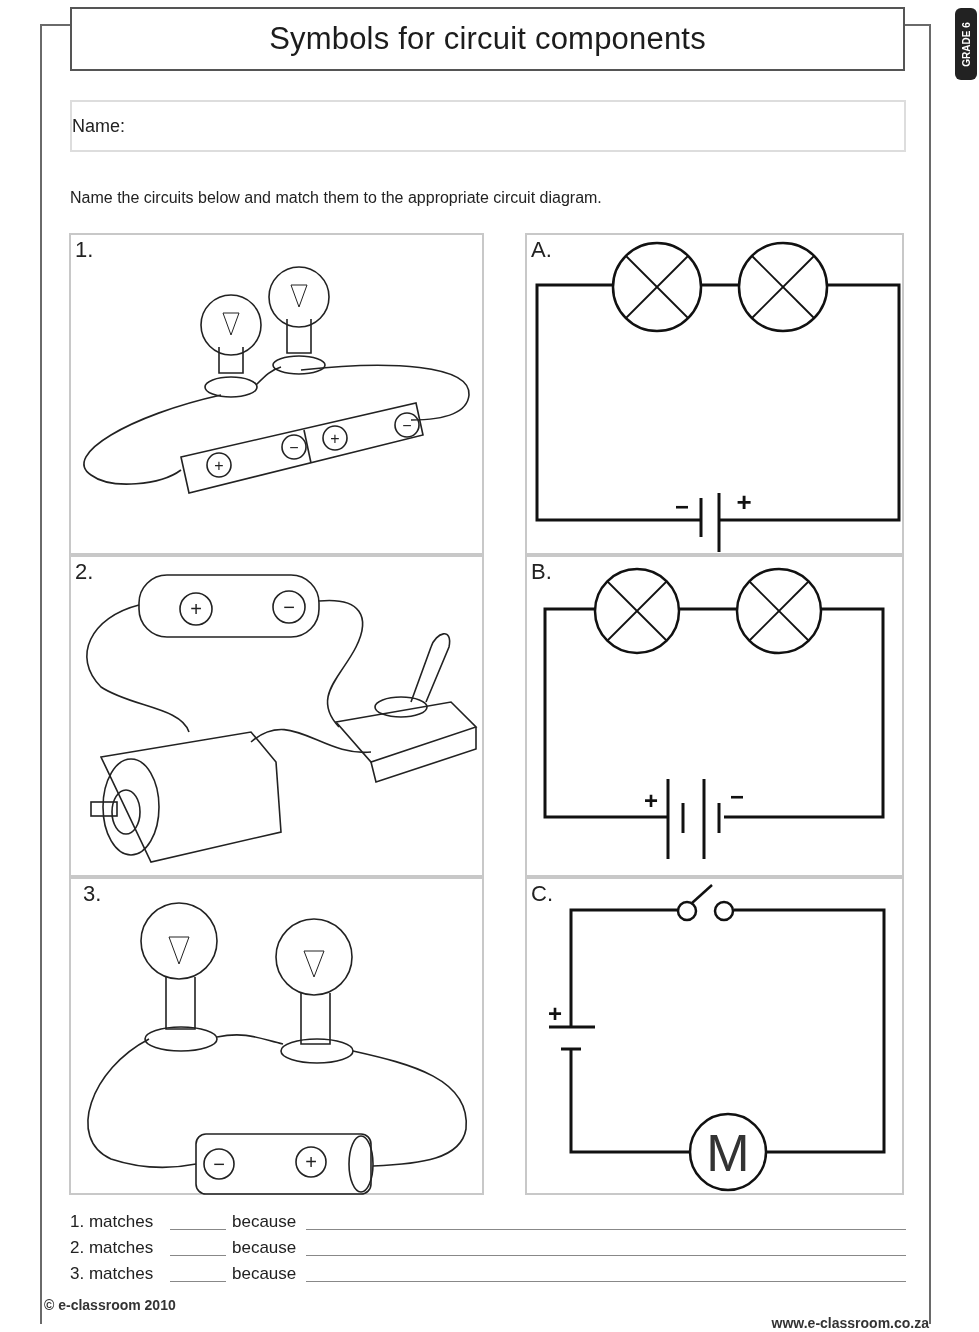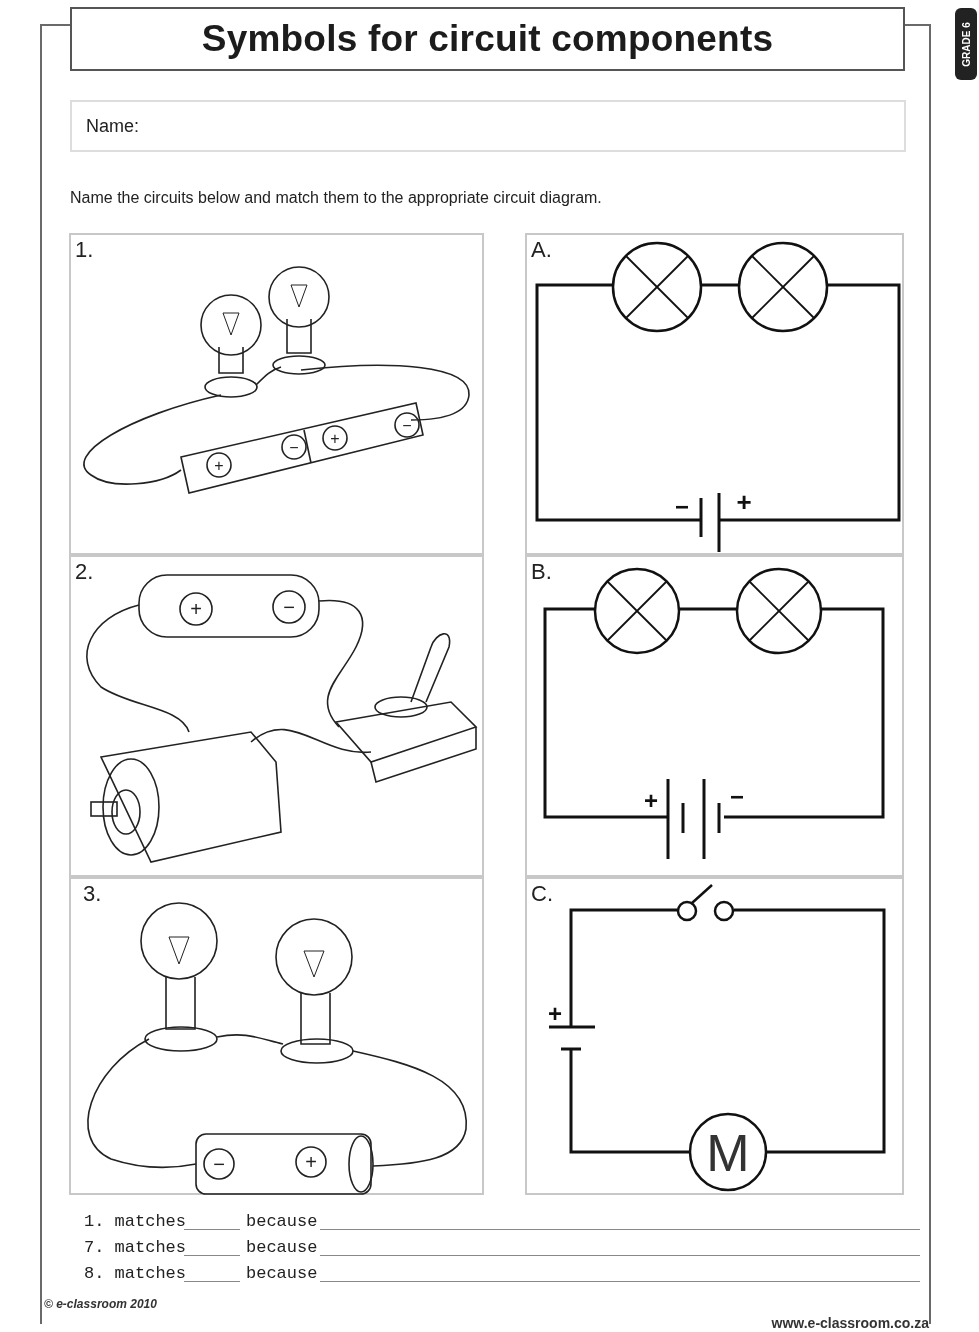--- a/index.html
+++ b/index.html
@@ -1,34 +1,34 @@
 <!DOCTYPE html>
 <html><head>
 <meta charset="utf-8">
 <style>
   html, body { margin:0; padding:0; background:#ffffff; }
   body { width:979px; height:1332px; position:relative; overflow:hidden; font-family:"Liberation Sans", sans-serif; color:#1a1a1a; }
   .page-border { position:absolute; left:40px; top:24px; width:891px; height:1300px; border-left:2px solid #6a6a6a; border-right:2px solid #6a6a6a; border-top:2px solid #6a6a6a; box-sizing:border-box; }
   .title-box { position:absolute; left:70px; top:7px; width:835px; height:64px; border:2px solid #555; background:#fff; box-sizing:border-box; display:flex; align-items:center; justify-content:center; }
-  .title-box h1 { margin:0; font-size:37px; font-weight:bold; color:#1c1c1c; letter-spacing:0.2px; }
+  .title-box h1 { margin:0; font-size:31px; font-weight:normal; color:#1c1c1c; letter-spacing:0.2px; }
   .grade-tab { position:absolute; left:955px; top:8px; width:22px; height:72px; background:#222; border-radius:6px; display:flex; align-items:center; justify-content:center; }
   .grade-tab span { color:#fff; font-size:10px; font-weight:bold; transform:rotate(-90deg); white-space:nowrap; }
-  .name-box { position:absolute; left:70px; top:100px; width:836px; height:52px; border:2px solid #ddd; background:#fff; box-sizing:border-box; display:flex; align-items:center; padding-left:14px; }
+  .name-box { position:absolute; left:70px; top:100px; width:836px; height:52px; border:2px solid #ddd; background:#fff; box-sizing:border-box; display:flex; align-items:center; }
   .name-box span { font-size:18px; color:#222; }
   .instructions { position:absolute; left:70px; top:189px; font-size:16px; color:#222; }
   .panel { position:absolute; border:2px solid #c8c8c8; background:#fff; box-sizing:border-box; }
   .panel .label { position:absolute; left:4px; top:2px; font-size:22px; color:#222; }
   .panel svg { position:absolute; left:0; top:0; }
-  .answers { position:absolute; left:84px; top:1210px; width:836px;font-family:Liberation Mono, monospace; }
+  .answers { position:absolute; left:70px; top:1210px; width:836px; }
   .answer-row { position:relative; height:26px; font-size:17px; color:#222; }
   .answer-row .num { position:absolute; left:0; top:2px; }
   .answer-row .blank1 { position:absolute; left:100px; top:19px; width:56px; border-bottom:1.5px solid #888; }
   .answer-row .because { position:absolute; left:162px; top:2px; }
   .answer-row .blank2 { position:absolute; left:236px; top:19px; width:600px; border-bottom:1.5px solid #888; }
-  .footer-left { position:absolute; left:44px; top:1297px; font-size:12px; font-weight:bold; color:#333;font-style:italic; }
+  .footer-left { position:absolute; left:44px; top:1297px; font-size:14px; font-weight:bold; color:#333; }
   .footer-right { position:absolute; right:50px; top:1315px; font-size:14px; font-weight:bold; color:#333; }
 </style>
 </head>
 <body>
 
 <div class="page-border"></div>
 
 <div class="title-box">
   <h1>Symbols for circuit components</h1>
 </div>
@@ -207,27 +207,27 @@
 </div>
 
 <div class="answers">
   <div class="answer-row">
     <span class="num">1. matches</span>
     <span class="blank1"></span>
     <span class="because">because</span>
     <span class="blank2"></span>
   </div>
   <div class="answer-row">
-    <span class="num">7. matches</span>
+    <span class="num">2. matches</span>
     <span class="blank1"></span>
     <span class="because">because</span>
     <span class="blank2"></span>
   </div>
   <div class="answer-row">
-    <span class="num">8. matches</span>
+    <span class="num">3. matches</span>
     <span class="blank1"></span>
     <span class="because">because</span>
     <span class="blank2"></span>
   </div>
 </div>
 
 <div class="footer-left">© e-classroom 2010</div>
 <div class="footer-right">www.e-classroom.co.za</div>
 
 </body></html>

